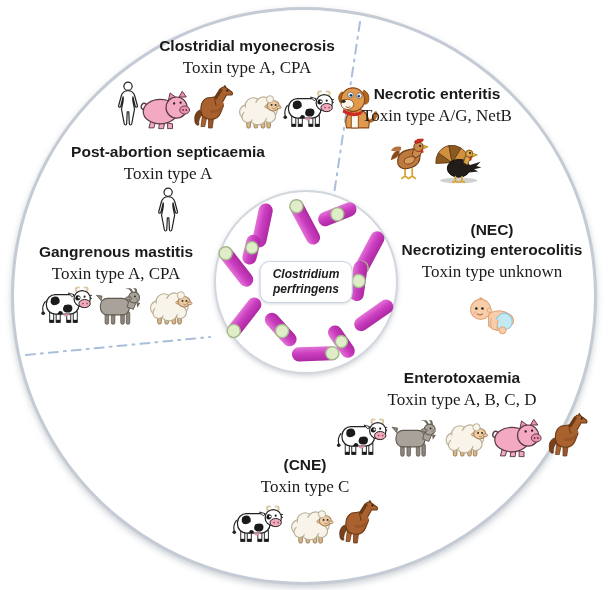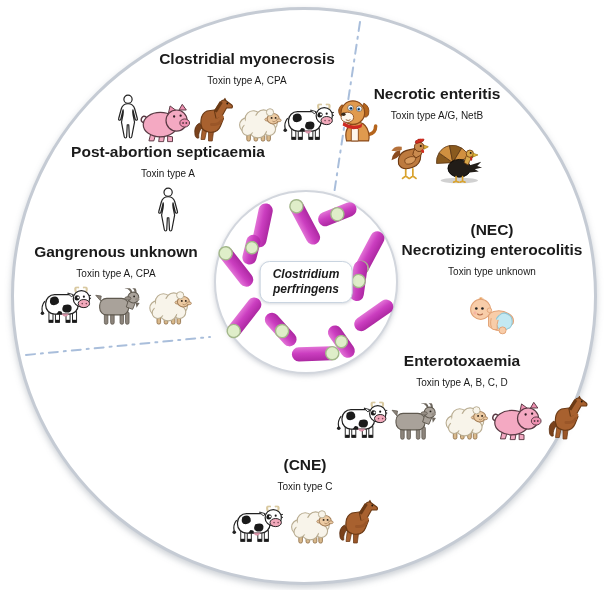--- a/index.html
+++ b/index.html
@@ -13,21 +13,21 @@
   .inner-circle{position:absolute;left:214px;top:190px;width:180px;height:180px;border-radius:50%;
     background:#fff;border:2px solid #d2d6dd;box-shadow:0 2px 5px rgba(120,130,145,.35);}
   .inner-circle svg.bacteria{position:absolute;left:0;top:0;width:100%;height:100%;}
   .center-label{position:absolute;left:50%;top:50%;transform:translate(-50%,-50%);
     background:#fff;border:1.5px solid #c9d4e0;border-radius:10px;padding:5px 12px;
     font-weight:bold;font-style:italic;font-size:12px;line-height:15px;text-align:center;
     box-shadow:0 1px 3px rgba(120,130,145,.3);}
   
   .sec{position:absolute;transform:translateX(-50%);text-align:center;white-space:nowrap;}
   .sec .title{font-weight:bold;font-size:15.5px;line-height:20px;}
-  .sec .subtitle{font-size:10px;line-height:20px;margin-top:2px;}
+  .sec .subtitle{font-size:17px;line-height:20px;margin-top:2px;font-family:Liberation Serif, serif;}
   .sec .animals{display:flex;justify-content:center;align-items:flex-end;gap:3px;margin-top:2px;}
   .sec-necrotic .animals{margin-top:12px;}
   .sec-nec .animals{margin-top:14px;}
   .sec-myo .animals{gap:0;}
   
   .animal{display:block;}
   .an-human{width:24px;height:50px;}
   .sec-food .an-human{width:26px;height:55px;}
   .an-pig{width:52px;height:40px;}
   .an-horse{width:42px;height:46px;}
@@ -290,21 +290,21 @@
             <circle cx="0" cy="0" r="6" fill="#dfeec9" stroke="#a3b88a" stroke-width="1.4"></circle>
           </g>
       </g>
     </svg>
     <div class="center-label">
       <div>Clostridium</div>
       <div>perfringens</div>
     </div>
   </div>
 
-  <section class="sec sec-myo" style="left:247px;top:36px;margin-top:13px;">
+  <section class="sec sec-myo" style="left:247px;top:36px;">
     <div class="title">Clostridial myonecrosis</div>
     <div class="subtitle">Toxin type A, CPA</div>
     <div class="animals">
         <svg class="animal an-human" viewBox="0 0 32 64">
           <use href="#icon-human"></use>
         </svg>
         <svg class="animal an-pig" viewBox="0 0 64 48">
           <use href="#icon-pig"></use>
         </svg>
         <svg class="animal an-horse" viewBox="0 0 56 60">
@@ -350,36 +350,36 @@
     <div class="title">Necrotizing enterocolitis</div>
     <div class="subtitle">Toxin type unknown</div>
     <div class="animals">
         <svg class="animal an-baby" viewBox="0 0 56 44">
           <use href="#icon-baby"></use>
         </svg>
       </div>
   </section>
 
   <section class="sec" style="left:116px;top:242px;">
-    <div class="title">Gangrenous unknown</div>
+    <div class="title">Gangrenous mastitis</div>
     <div class="subtitle">Toxin type A, CPA</div>
     <div class="animals">
         <svg class="animal an-cow" viewBox="0 0 64 48">
           <use href="#icon-cow"></use>
         </svg>
         <svg class="animal an-goat" viewBox="0 0 60 48">
           <use href="#icon-goat"></use>
         </svg>
         <svg class="animal an-sheep" viewBox="0 0 60 48">
           <use href="#icon-sheep"></use>
         </svg>
       </div>
   </section>
 
-  <section class="sec" style="left:462px;top:351px;">
+  <section class="sec" style="left:462px;top:368px;">
     <div class="title">Enterotoxaemia</div>
     <div class="subtitle">Toxin type A, B, C, D</div>
     <div class="animals">
         <svg class="animal an-cow" viewBox="0 0 64 48">
           <use href="#icon-cow"></use>
         </svg>
         <svg class="animal an-goat" viewBox="0 0 60 48">
           <use href="#icon-goat"></use>
         </svg>
         <svg class="animal an-sheep" viewBox="0 0 60 48">

